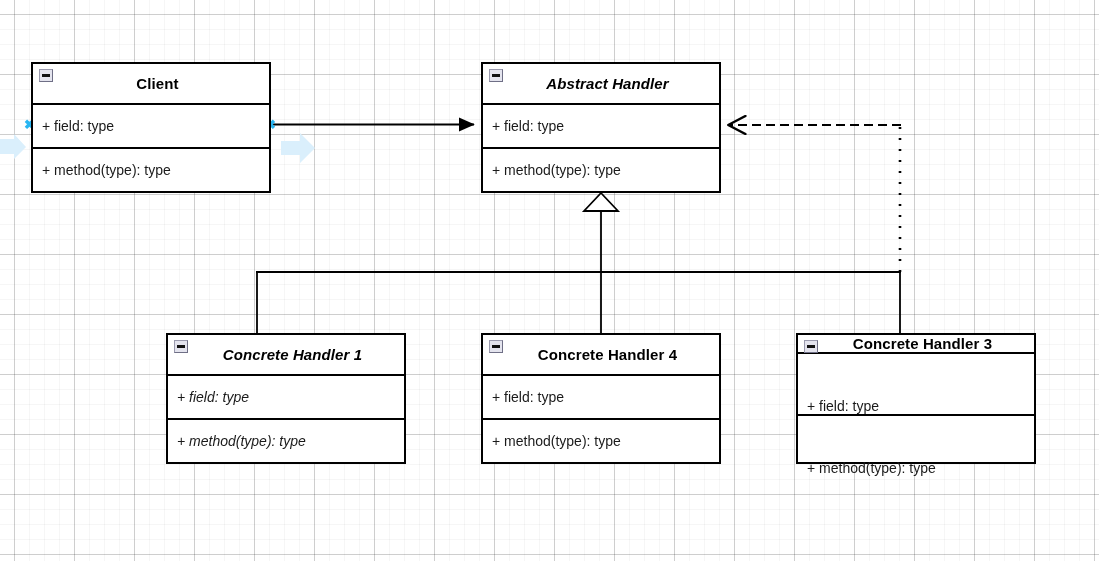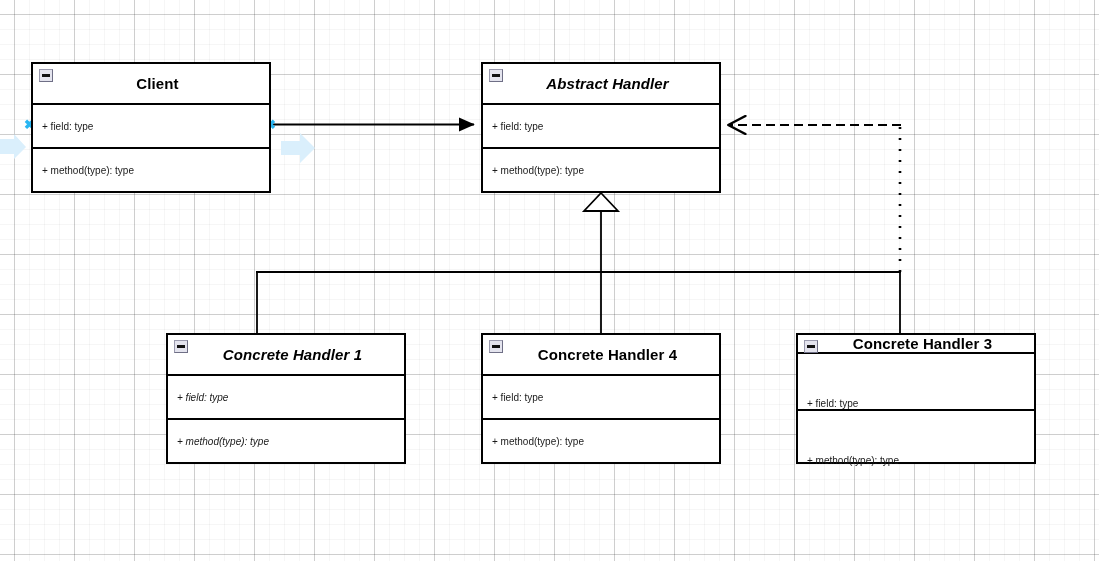--- a/index.html
+++ b/index.html
@@ -62,21 +62,21 @@
     white-space: nowrap;
   }
   .uml-title.abstract {
     font-style: italic;
   }
   .uml-row {
     box-sizing: border-box;
     display: flex;
     align-items: center;
     padding-left: 9px;
-    font-size: 10px;
+    font-size: 14px;
     color: #1a1a1a;
     white-space: nowrap;
   }
   .uml-row.divider {
     border-bottom: 2px solid #000000;
   }
 
   
   .collapse-icon {
     position: absolute;

